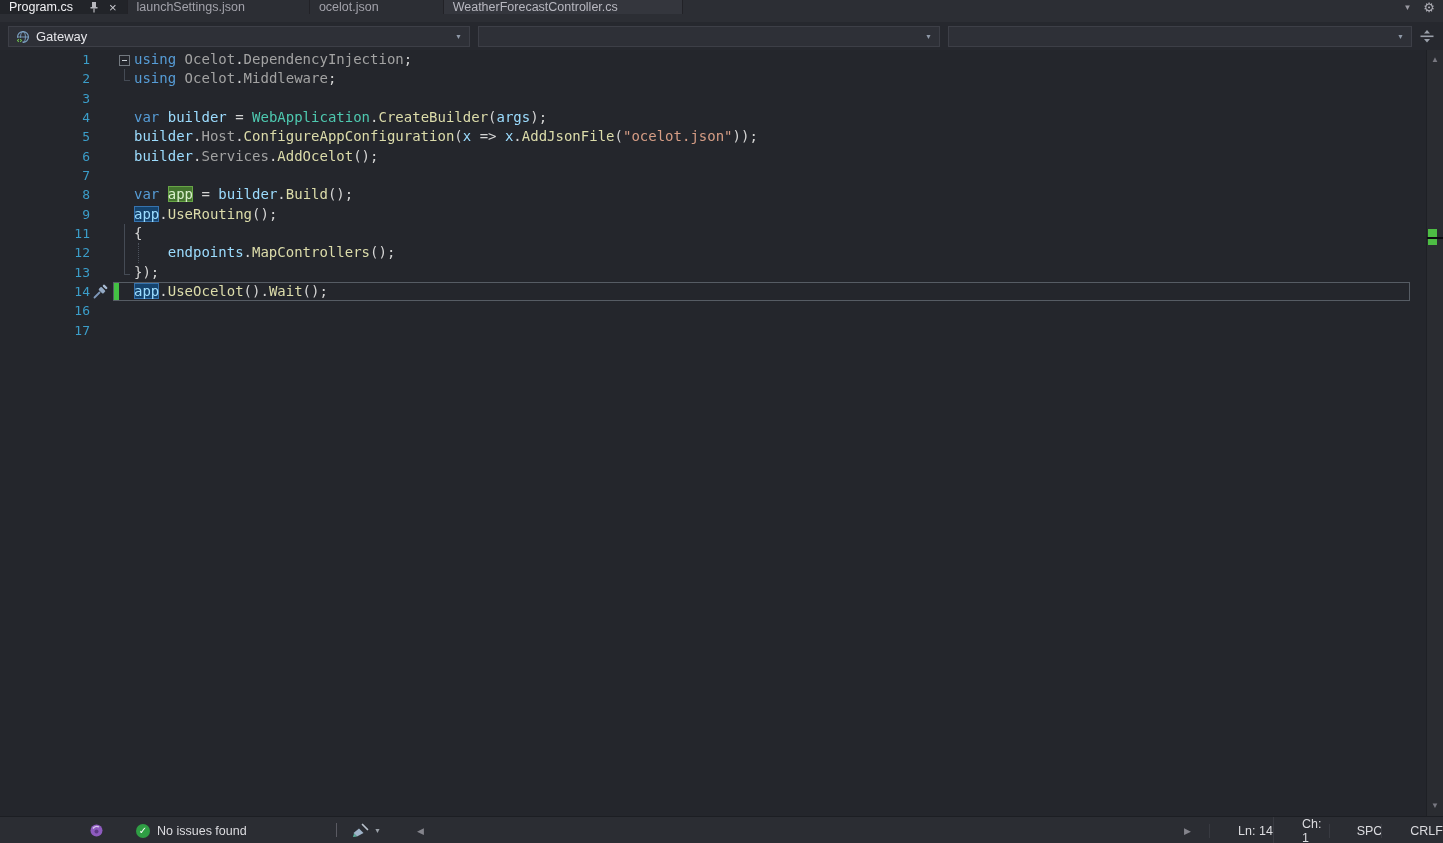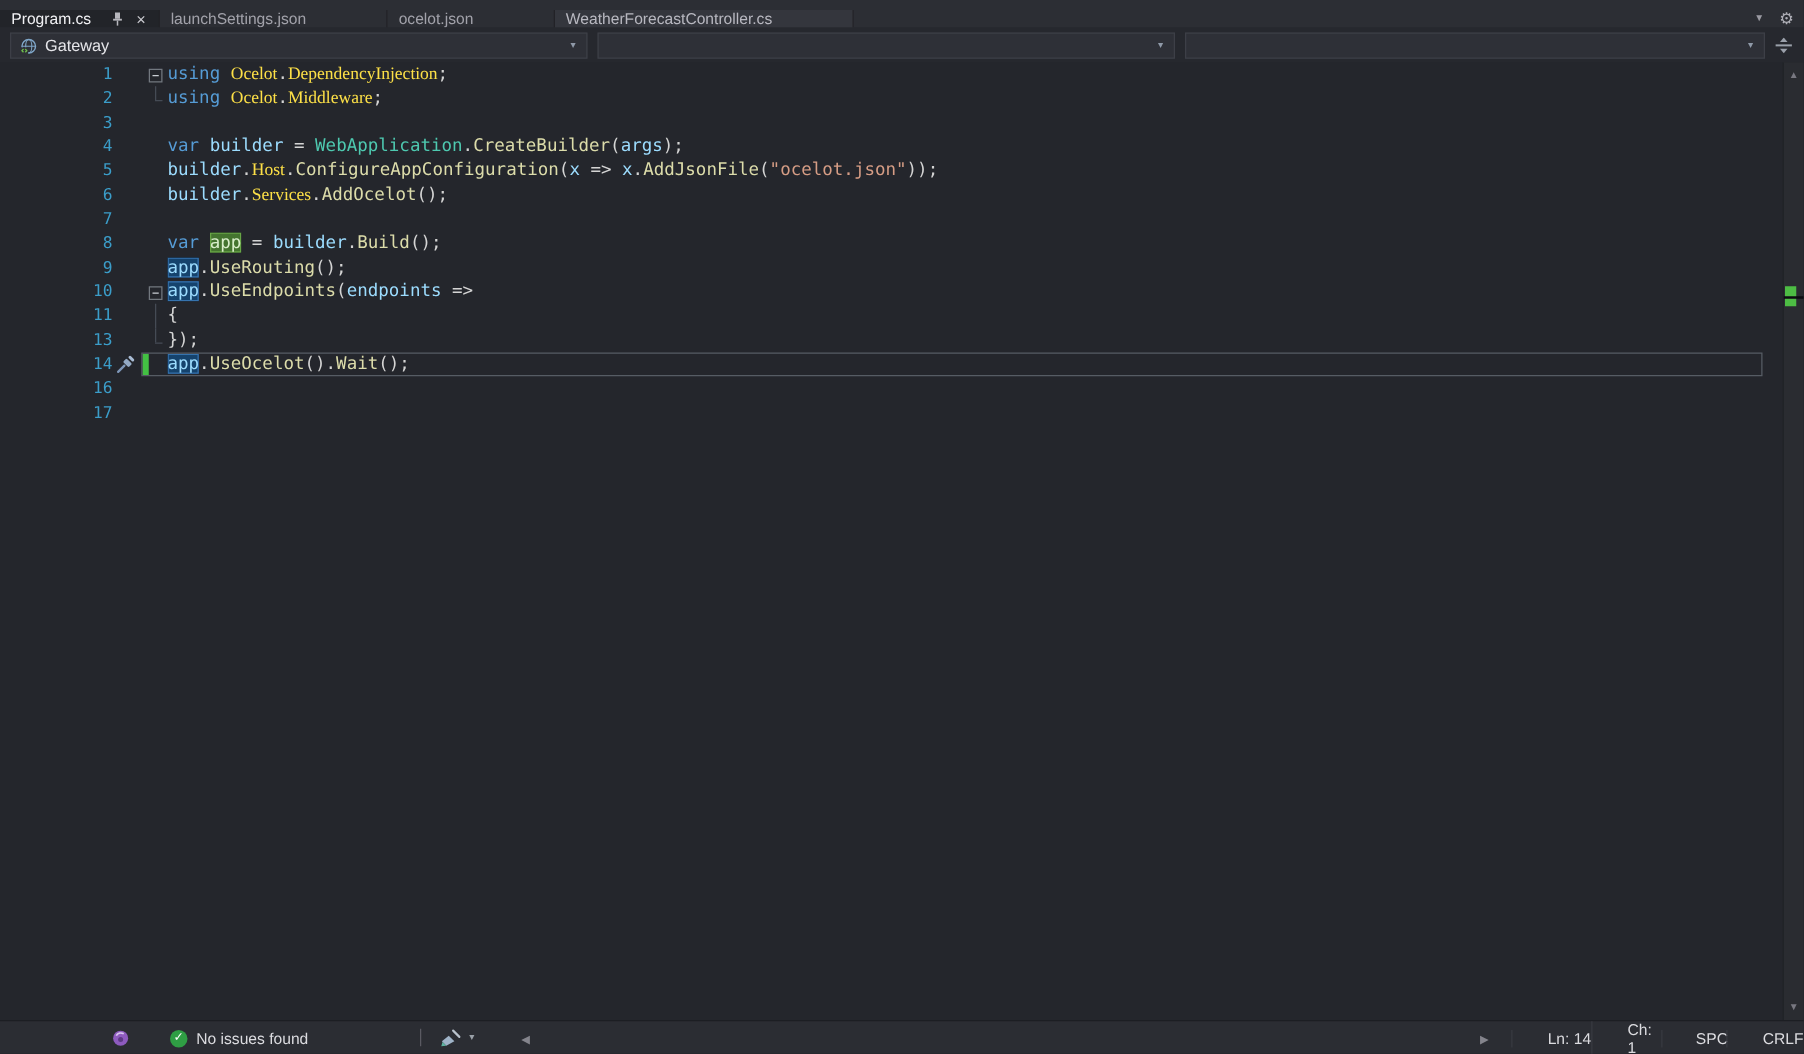--- a/index.html
+++ b/index.html
@@ -1,20 +1,20 @@
 <!DOCTYPE html>
 <html><head>
 <meta charset="utf-8">
 <style>
   * { box-sizing: border-box; margin: 0; padding: 0; }
   html,body { width:1443px; height:843px; overflow:hidden; }
   body { font-family:"Liberation Sans", sans-serif; background:#24262c; color:#d8d8dc; position:relative; }
 
   
-  .tabstrip { position:absolute; top:0; left:0; width:1443px; height:22px; background:#2c2e34; display:flex; align-items:flex-end; }
+  .tabstrip { position:absolute; top:0; left:0; width:1443px; height:22px; background:#2c2e34; display:flex; align-items:flex-start; }
   .tab { display:flex; align-items:center; padding:0 64px 0 9px; font-size:12.5px; color:#a2a2aa; border-right:1px solid #222227; cursor:default; white-space:nowrap; }
   .tab.active { background:#222429; color:#f1f1f4; padding-right:10px; }
   .tab.lighter { background:#34363d; color:#b8b8c0; }
   .tab .tab-label { pointer-events:none; }
   .tab .pin { margin-left:16px; display:flex; align-items:center; opacity:.9; }
   .tab .close { margin-left:10px; font-size:13px; color:#c9c9cf; line-height:1; }
   .tabstrip-right { margin-left:auto; display:flex; align-items:center; gap:12px; padding-right:8px; }
   .tabstrip-right .chev { font-size:8px; color:#9a9aa2; }
   .tabstrip-right .gear { font-size:13px; color:#aeaeb6; }
 
@@ -40,21 +40,21 @@
   .indent-guide { position:absolute; left:138px; top:0; bottom:0; border-left:1px dotted #4d535d; pointer-events:none; }
 
   .foldbox { position:absolute; left:3px; top:5px; width:11px; height:11px; border:1px solid #72787f; background:#24262c; }
   .foldbox::after { content:""; position:absolute; left:2px; right:2px; top:4px; height:1px; background:#c9ced4; }
   .fl-mid { position:absolute; left:8px; top:0; bottom:0; width:1px; background:#454b55; }
   .fl-end { position:absolute; left:8px; top:0; width:1px; height:11px; background:#454b55; }
   .fl-end::after { content:""; position:absolute; top:11px; left:0; width:6px; height:1px; background:#454b55; }
 
   
   .tk-k  { color:#569cd6; }
-  .tk-id { color:#fde047;font-family:Liberation Serif, serif; }
+  .tk-id { color:#a3a3a3; }
   .tk-cl { color:#4ec9b0; }
   .tk-m  { color:#dcdcaa; }
   .tk-v  { color:#9cdcfe; }
   .tk-s  { color:#d69d85; }
   .tk-p  { color:#d4d4d4; }
   .tk-vd { color:#d9eecb; background:#44742f; box-shadow:inset 0 0 0 1px #67a546; }
   .tk-vr { color:#9cdcfe; background:#15436d; box-shadow:inset 0 0 0 1px #3673ae; }
 
   
   .vscroll { position:absolute; top:0; right:0; width:17px; height:766px; background:#2a2c31; border-left:1px solid #1e2025; }
@@ -200,34 +200,35 @@
         <span class="fold"></span>
         <span class="codetext"><span class="tk-k">var</span><span class="tk-p"> </span><span class="tk-vd">app</span><span class="tk-p"> = </span><span class="tk-v">builder</span><span class="tk-p">.</span><span class="tk-m">Build</span><span class="tk-p">();</span></span>
       </div>
       <div class="row">
         <span class="ln">9</span>
         <span class="mar"></span>
         <span class="fold"></span>
         <span class="codetext"><span class="tk-vr">app</span><span class="tk-p">.</span><span class="tk-m">UseRouting</span><span class="tk-p">();</span></span>
       </div>
       <div class="row">
-        <span class="ln">10</span>
-        <span class="mar"></span>
-        <span class="fold">
-          <i class="foldbox"></i>
-        </span>
-        <span class="codetext"><span class="tk-vr">app</span><span class="tk-p">.</span><span class="tk-m">UseEndpoints</span><span class="tk-p">(</span><span class="tk-v">endpoints</span><span class="tk-p"> =&gt;</span></span>
-      </div>
-      <div class="row">
         <span class="ln">11</span>
         <span class="mar"></span>
         <span class="fold">
           <i class="fl-mid"></i>
         </span>
         <span class="codetext"><span class="tk-p">{</span></span>
+      </div>
+      <div class="row">
+        <span class="ln">12</span>
+        <span class="mar"></span>
+        <span class="fold">
+          <i class="fl-mid"></i>
+        </span>
+        <span class="codetext"><span class="tk-p">    </span><span class="tk-v">endpoints</span><span class="tk-p">.</span><span class="tk-m">MapControllers</span><span class="tk-p">();</span></span>
+        <i class="indent-guide"></i>
       </div>
       <div class="row">
         <span class="ln">13</span>
         <span class="mar"></span>
         <span class="fold">
           <i class="fl-end"></i>
         </span>
         <span class="codetext"><span class="tk-p">});</span></span>
       </div>
       <div class="row current">

